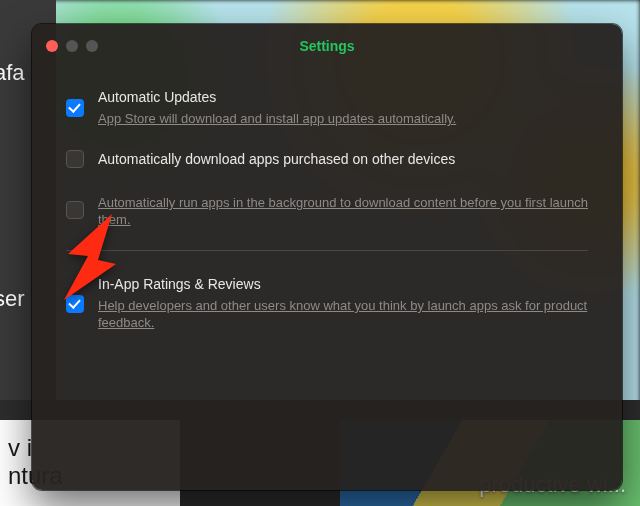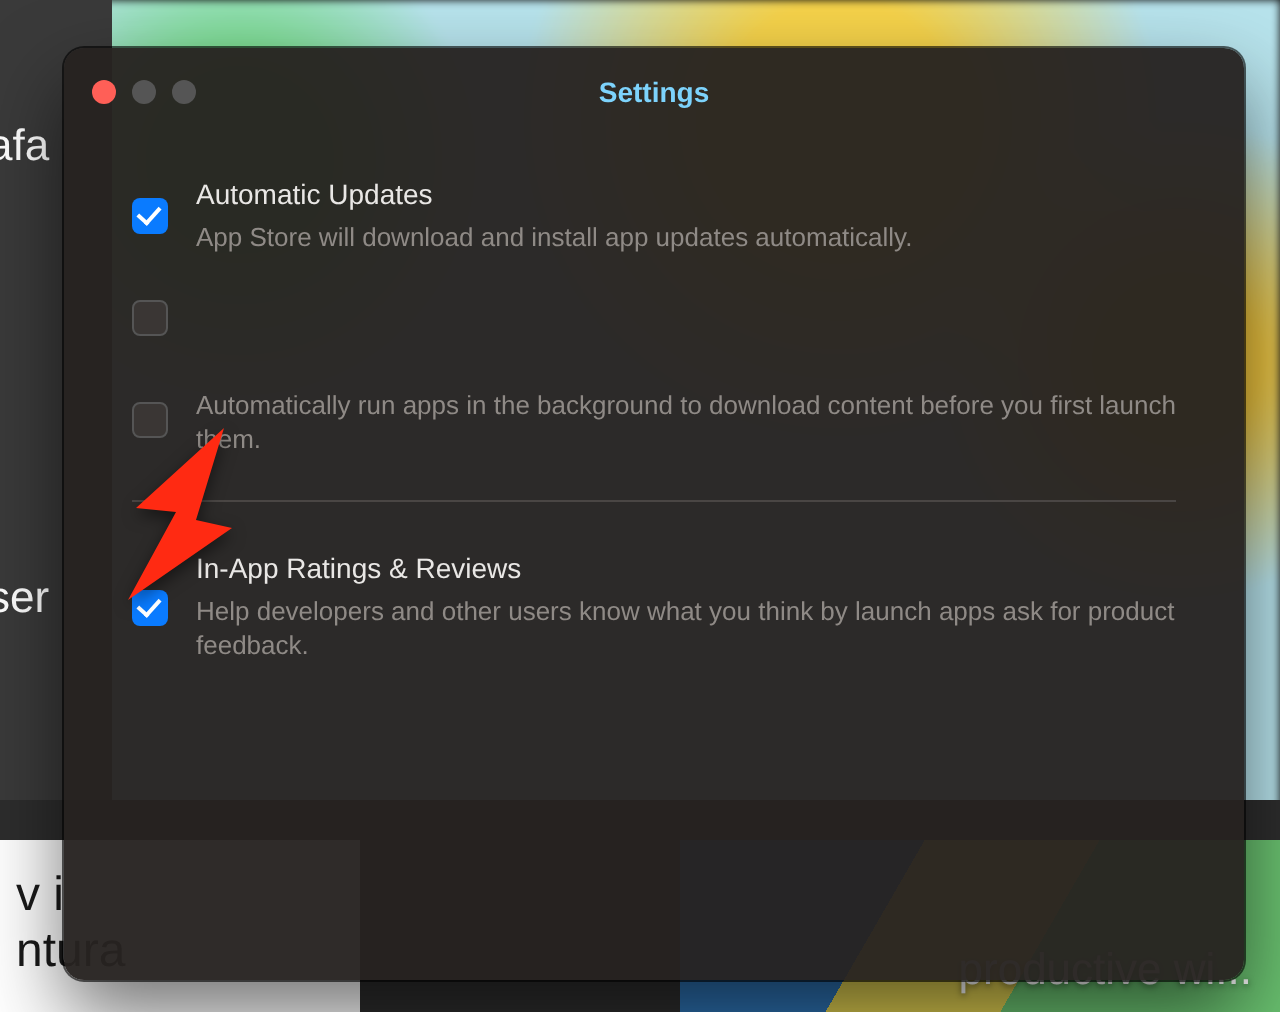--- a/index.html
+++ b/index.html
@@ -22,30 +22,30 @@
 
   
   .win{position:absolute;left:32px;top:24px;width:590px;height:466px;border-radius:10px;
        background:rgba(38,34,32,0.96);box-shadow:0 18px 40px rgba(0,0,0,.55),0 0 0 1px rgba(0,0,0,.6);}
   .titlebar{height:44px;display:flex;align-items:center;position:relative;}
   .traffic{display:flex;gap:8px;position:absolute;left:14px;top:16px;}
   .tl{width:12px;height:12px;border-radius:50%;}
   .tl.close{background:#ff5f57;}
   .tl.min{background:#555;}
   .tl.max{background:#555;}
-  .title{flex:1;text-align:center;color:#7dd3fc;font-size:14px;font-weight:600;}
+  .title{flex:1;text-align:center;color:#22c55e;font-size:14px;font-weight:600;}
   .content{padding:20px 34px 0 34px;color:#d9d6d4;}
   .row{display:flex;align-items:center;gap:14px;margin-bottom:22px;}
   .cb{flex:0 0 18px;width:18px;height:18px;border-radius:4px;margin-top:1px;position:relative;box-sizing:border-box;cursor:pointer;}
   .cb.off{background:#3a3634;border:1px solid #555;}
   .cb.on{background:#0a7bff;}
   .cb.on::after{content:"";position:absolute;left:3px;top:4px;width:9px;height:5px;border:2px solid #fff;border-top:none;border-right:none;transform:rotate(-48deg);}
   .txt{flex:1;}
   .lbl{font-size:14px;color:#e9e7e5;line-height:18px;}
-  .desc{font-size:13px;color:#8f8a86;line-height:17px;margin-top:4px;}
+  .desc{font-size:13px;color:#8f8a86;line-height:17px;margin-top:4px;text-decoration:underline;}
   hr{border:none;border-top:1px solid #4a4644;margin:6px 0 24px 0;}
 
   
   .arrow{position:absolute;left:48px;top:214px;pointer-events:none;filter:drop-shadow(0 3px 4px rgba(0,0,0,.5));}
 </style>
 </head>
 <body>
 
 <div class="bg"></div>
 <div class="bgdark">
@@ -78,20 +78,21 @@
       <div class="cb on"></div>
       <div class="txt">
         <div class="lbl">Automatic Updates</div>
         <div class="desc">App Store will download and install app updates automatically.</div>
       </div>
     </div>
 
     <div class="row">
       <div class="cb off"></div>
       <div class="txt">
+        <div class="lbl">Automatically download apps purchased on other devices</div>
       </div>
     </div>
 
     <div class="row">
       <div class="cb off"></div>
       <div class="txt">
         <div class="desc">Automatically run apps in the background to download content before you first launch them.</div>
       </div>
     </div>
 

